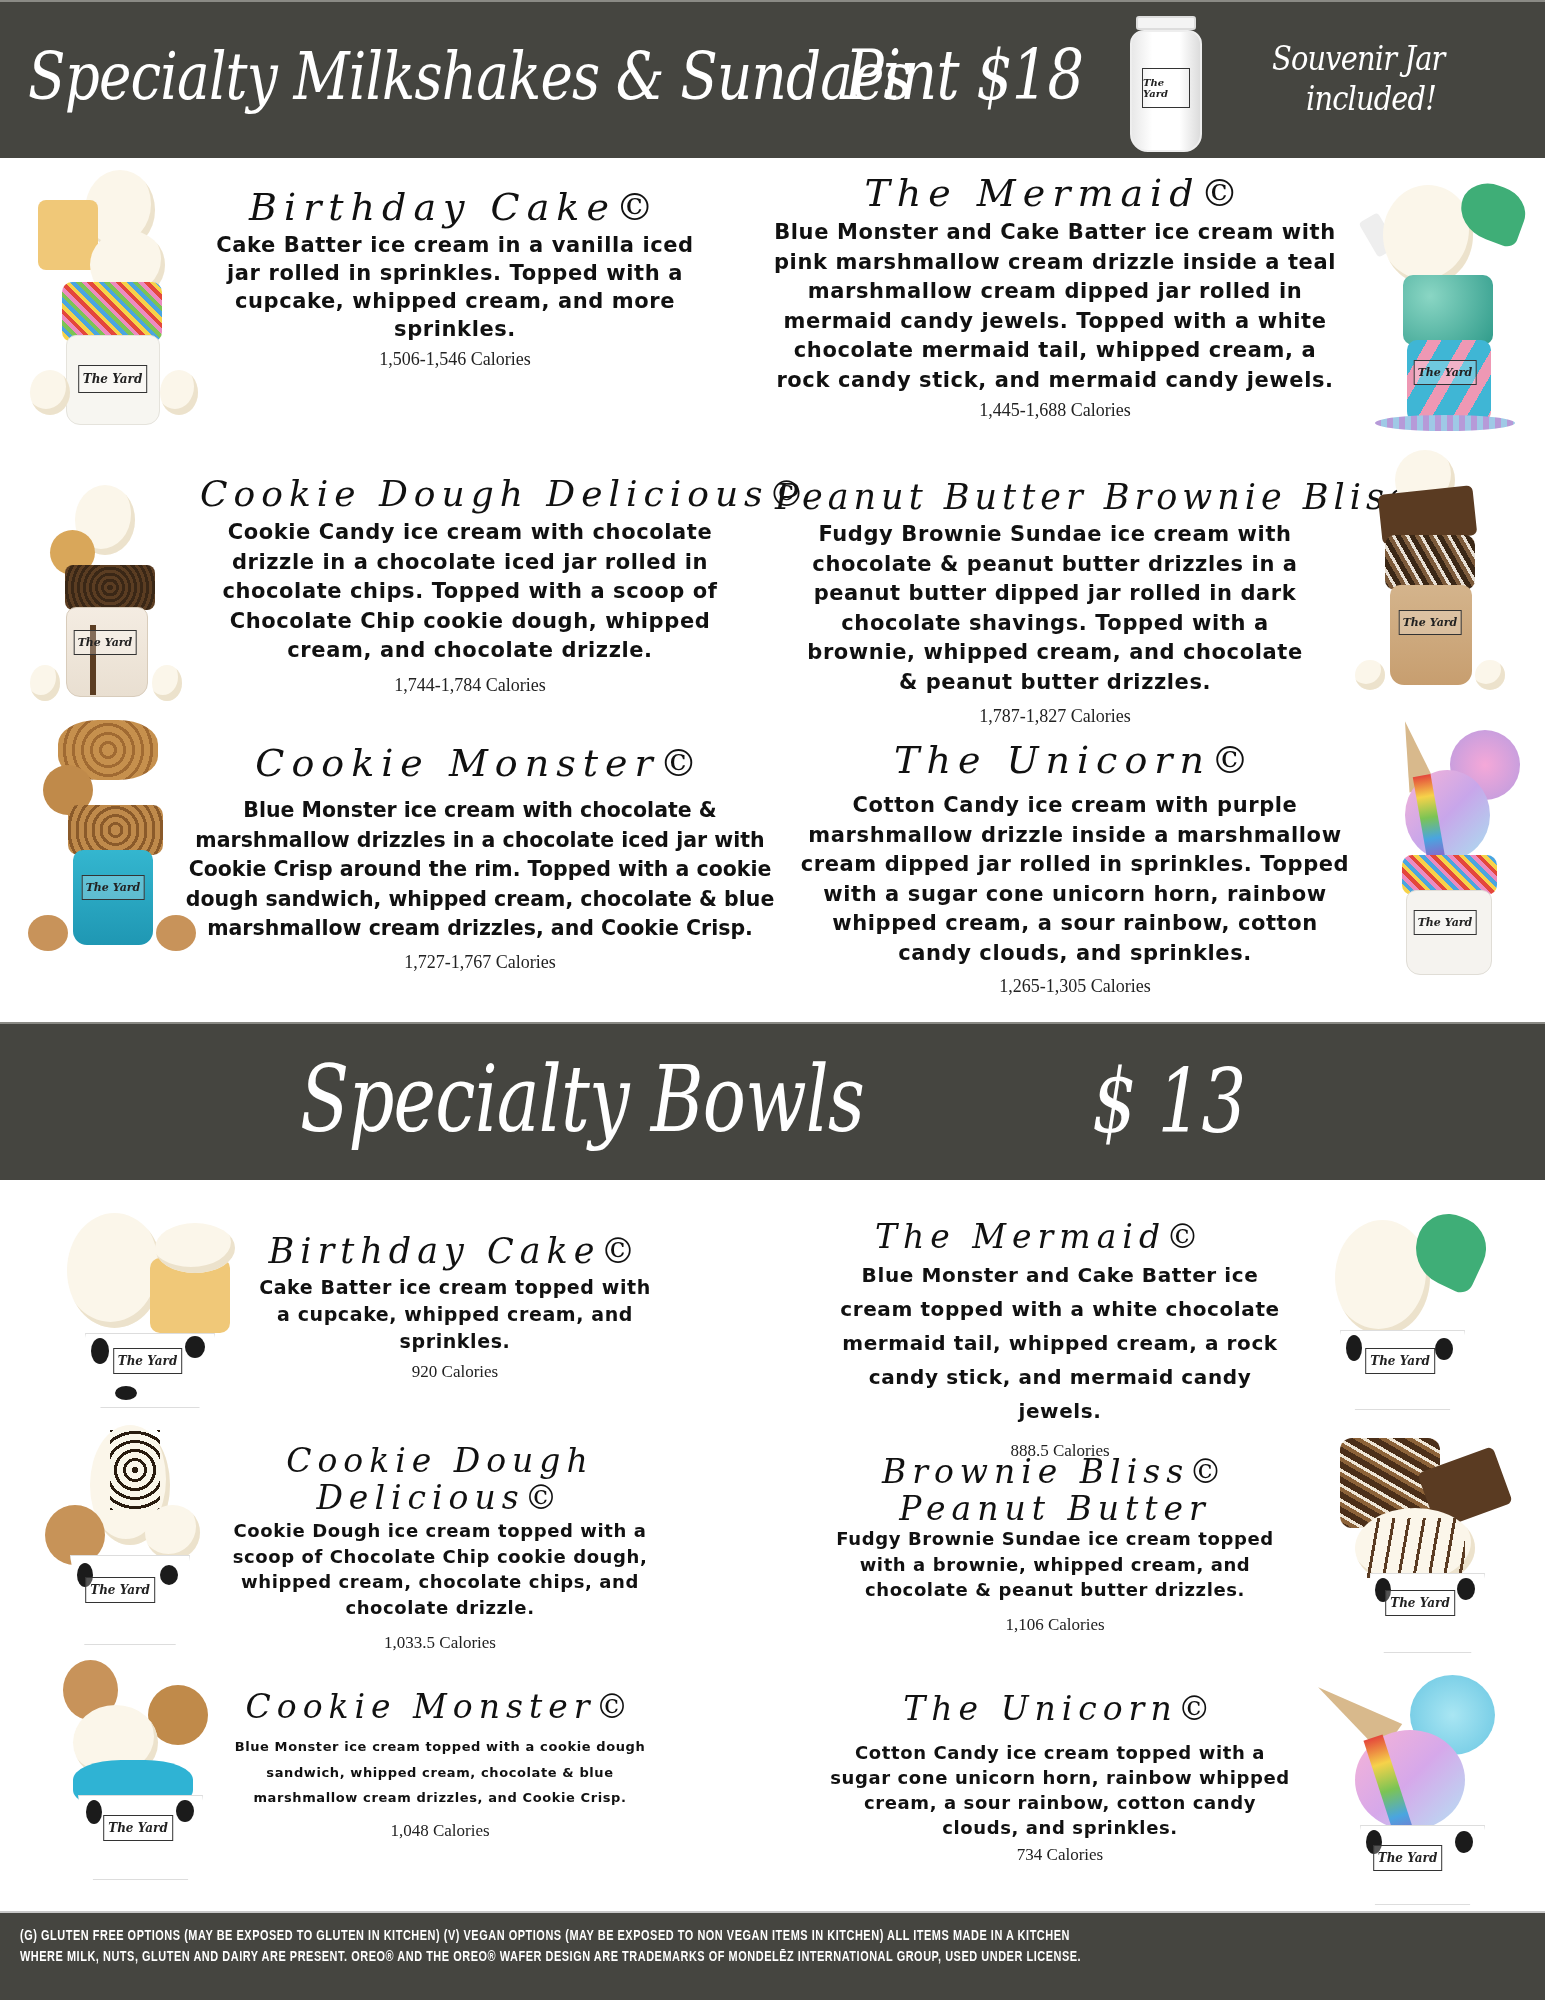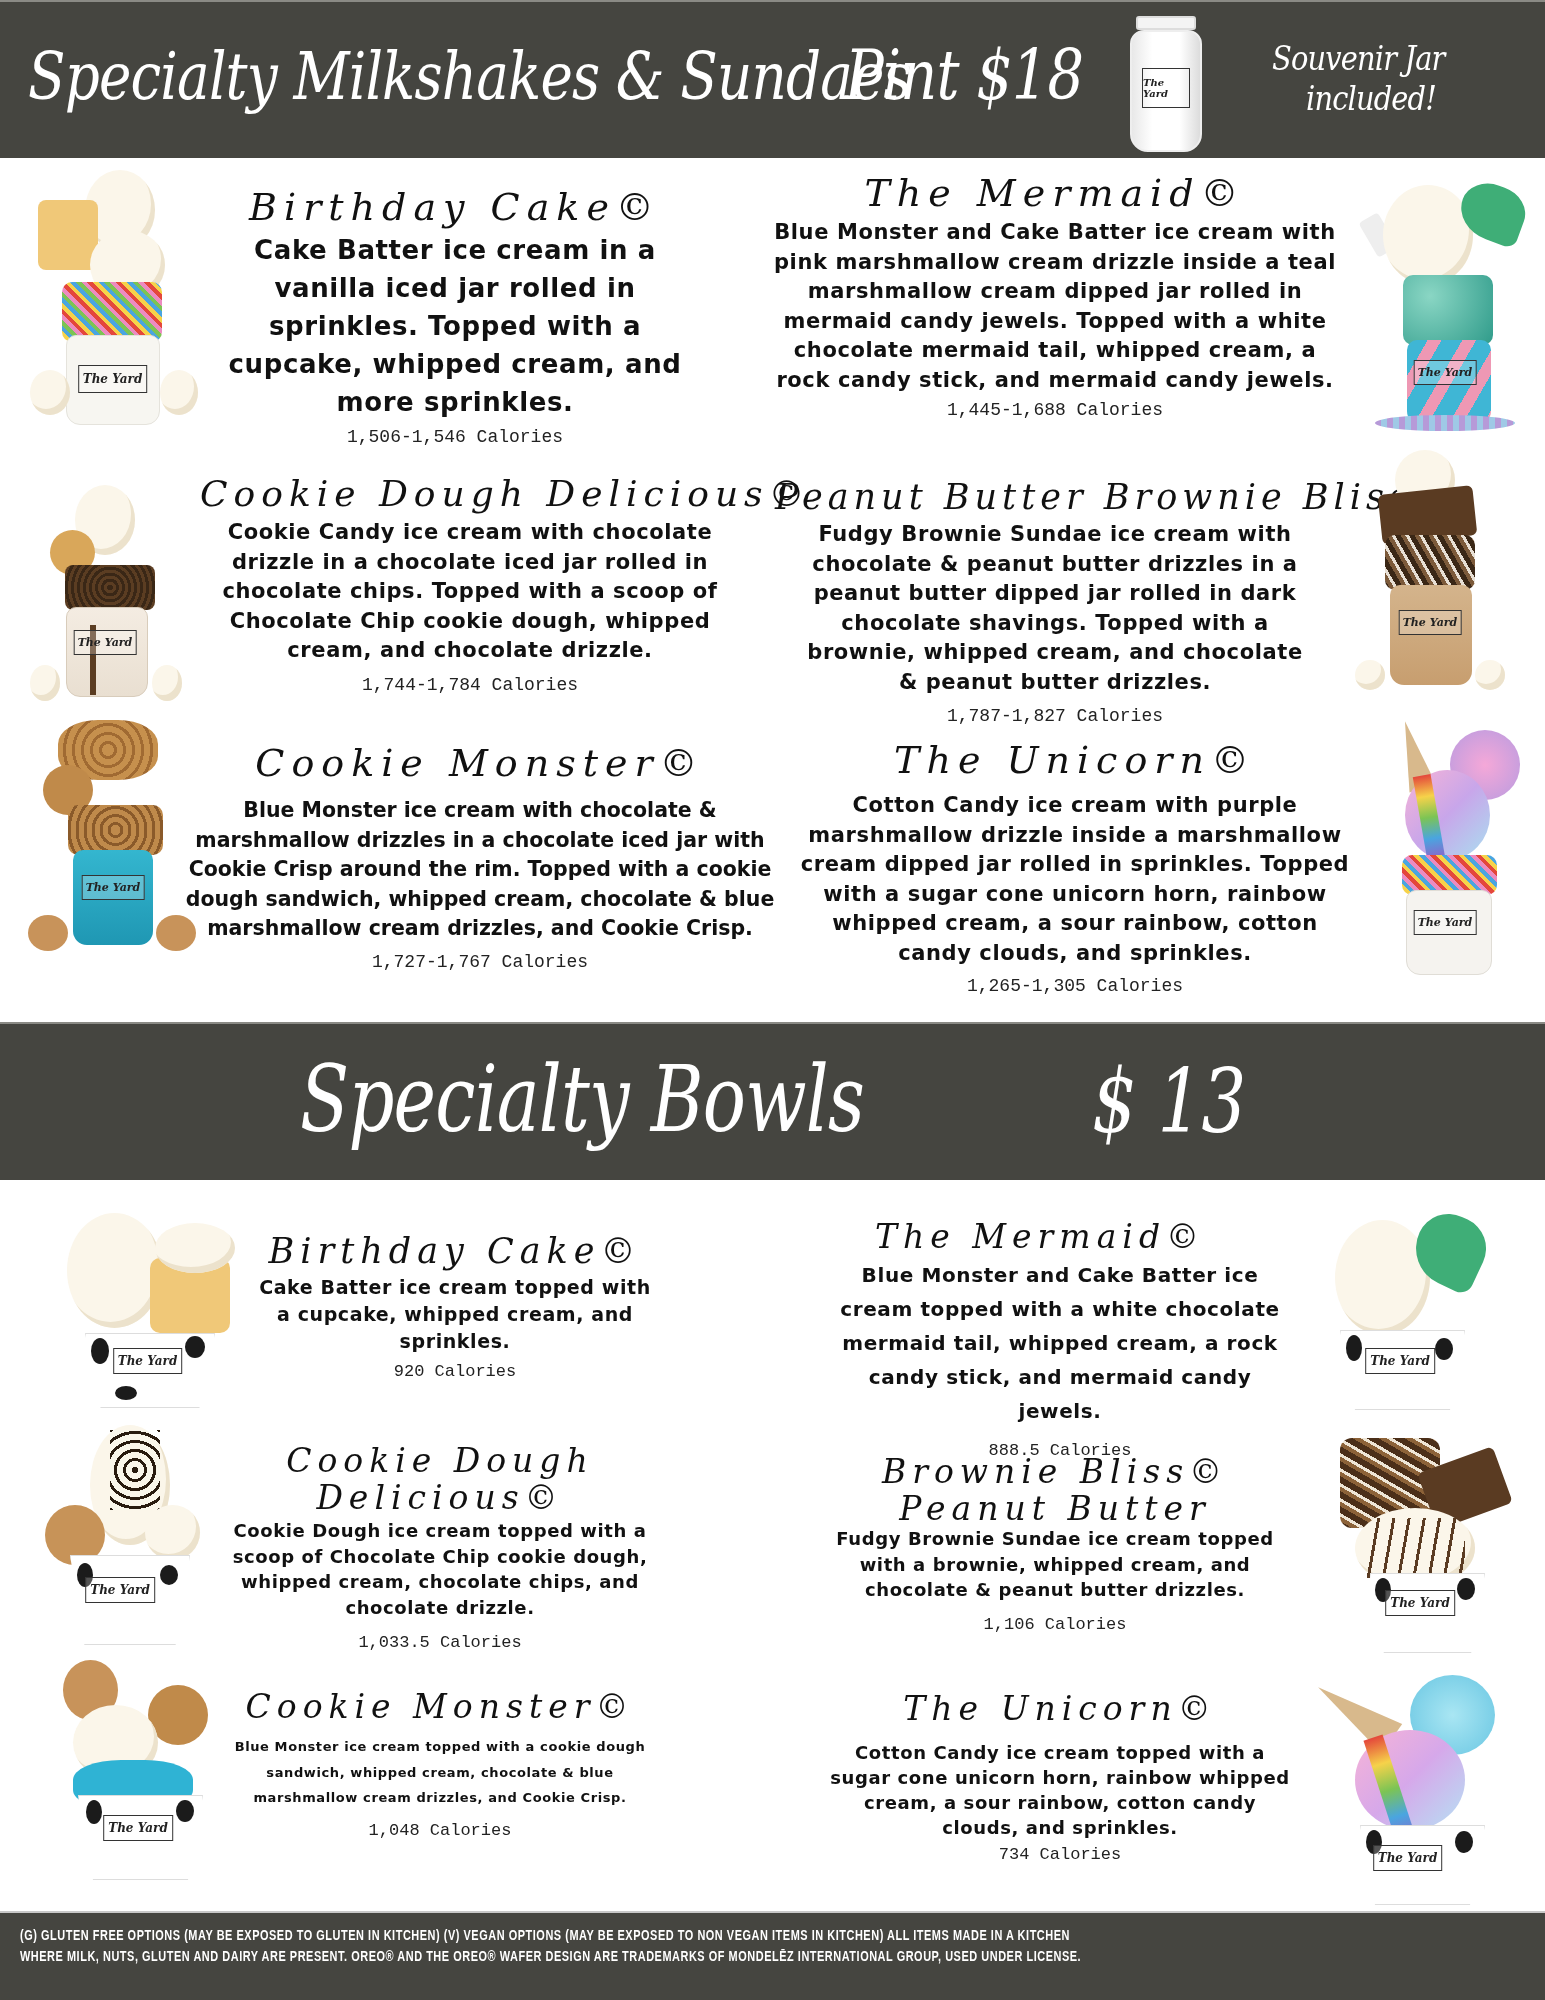--- a/index.html
+++ b/index.html
@@ -19,21 +19,21 @@
 
   .item { position: absolute; text-align: center; }
   .item .name {
     font-family: "DejaVu Serif", serif; font-style: italic;
     letter-spacing: 7px; color: #111; white-space: nowrap;
   }
   .item .desc {
     font-family: "DejaVu Sans", sans-serif; font-weight: bold;
     color: #111; letter-spacing: 0.6px;
   }
-  .item .cal { font-family: Liberation Mono, monospace; color: #222; }
+  .item .cal { font-family: Liberation Serif, serif; color: #222; }
 
   
   .photo { position: absolute; }
   .jar {
     position: absolute; border-radius: 10px 10px 14px 14px;
   }
   .label {
     position: absolute; left: 50%; transform: translateX(-50%);
     font-family: "DejaVu Serif", serif; font-style: italic; font-weight: bold;
     font-size: 13px; color: #222; white-space: nowrap;
@@ -78,21 +78,21 @@
   <div class="whip" style="left:60px;top:60px;width:75px;height:70px;"></div>
   <div style="position:absolute;left:32px;top:112px;width:100px;height:60px;border-radius:10px;background:repeating-linear-gradient(45deg,#e4473b 0 4px,#f6d24a 4px 8px,#4aa5e0 8px 12px,#7cc454 12px 16px,#ec8bc0 16px 20px);"></div>
   <div class="jar" style="left:36px;top:165px;width:94px;height:90px;background:#f7f6f1;border:1px solid #e5e3dc;"></div>
   <div class="label" style="top:195px;font-size:12px;padding:6px 4px;">The Yard</div>
   <div class="whip" style="left:0;top:200px;width:40px;height:45px;"></div>
   <div class="whip" style="left:130px;top:200px;width:38px;height:45px;"></div>
 </div>
 
 <div class="item" style="left:195px;top:183px;width:520px;">
   <div class="name" style="font-size:38px;line-height:48px;">Birthday Cake©</div>
-  <div class="desc" style="font-size:26px;line-height:38px;padding:0 6px;text-align:center;">Cake Batter ice cream in a vanilla iced jar rolled in sprinkles. Topped with a cupcake, whipped cream, and more sprinkles.</div>
+  <div class="desc" style="font-size:21px;line-height:28px;padding:0 6px;text-align:center;">Cake Batter ice cream in a vanilla iced jar rolled in sprinkles. Topped with a cupcake, whipped cream, and more sprinkles.</div>
   <div class="cal" style="font-size:18px;line-height:32px;">1,506-1,546 Calories</div>
 </div>
 
 <div class="item" style="left:765px;top:168px;width:580px;">
   <div class="name" style="font-size:38px;line-height:50px;">The Mermaid©</div>
   <div class="desc" style="font-size:21px;line-height:29.5px;">Blue Monster and Cake Batter ice cream with pink marshmallow cream drizzle inside a teal marshmallow cream dipped jar rolled in mermaid candy jewels. Topped with a white chocolate mermaid tail, whipped cream, a rock candy stick, and mermaid candy jewels.</div>
   <div class="cal" style="font-size:18px;line-height:30px;">1,445-1,688 Calories</div>
 </div>
 
 <div class="photo" style="left:1355px;top:175px;width:180px;height:260px;">

